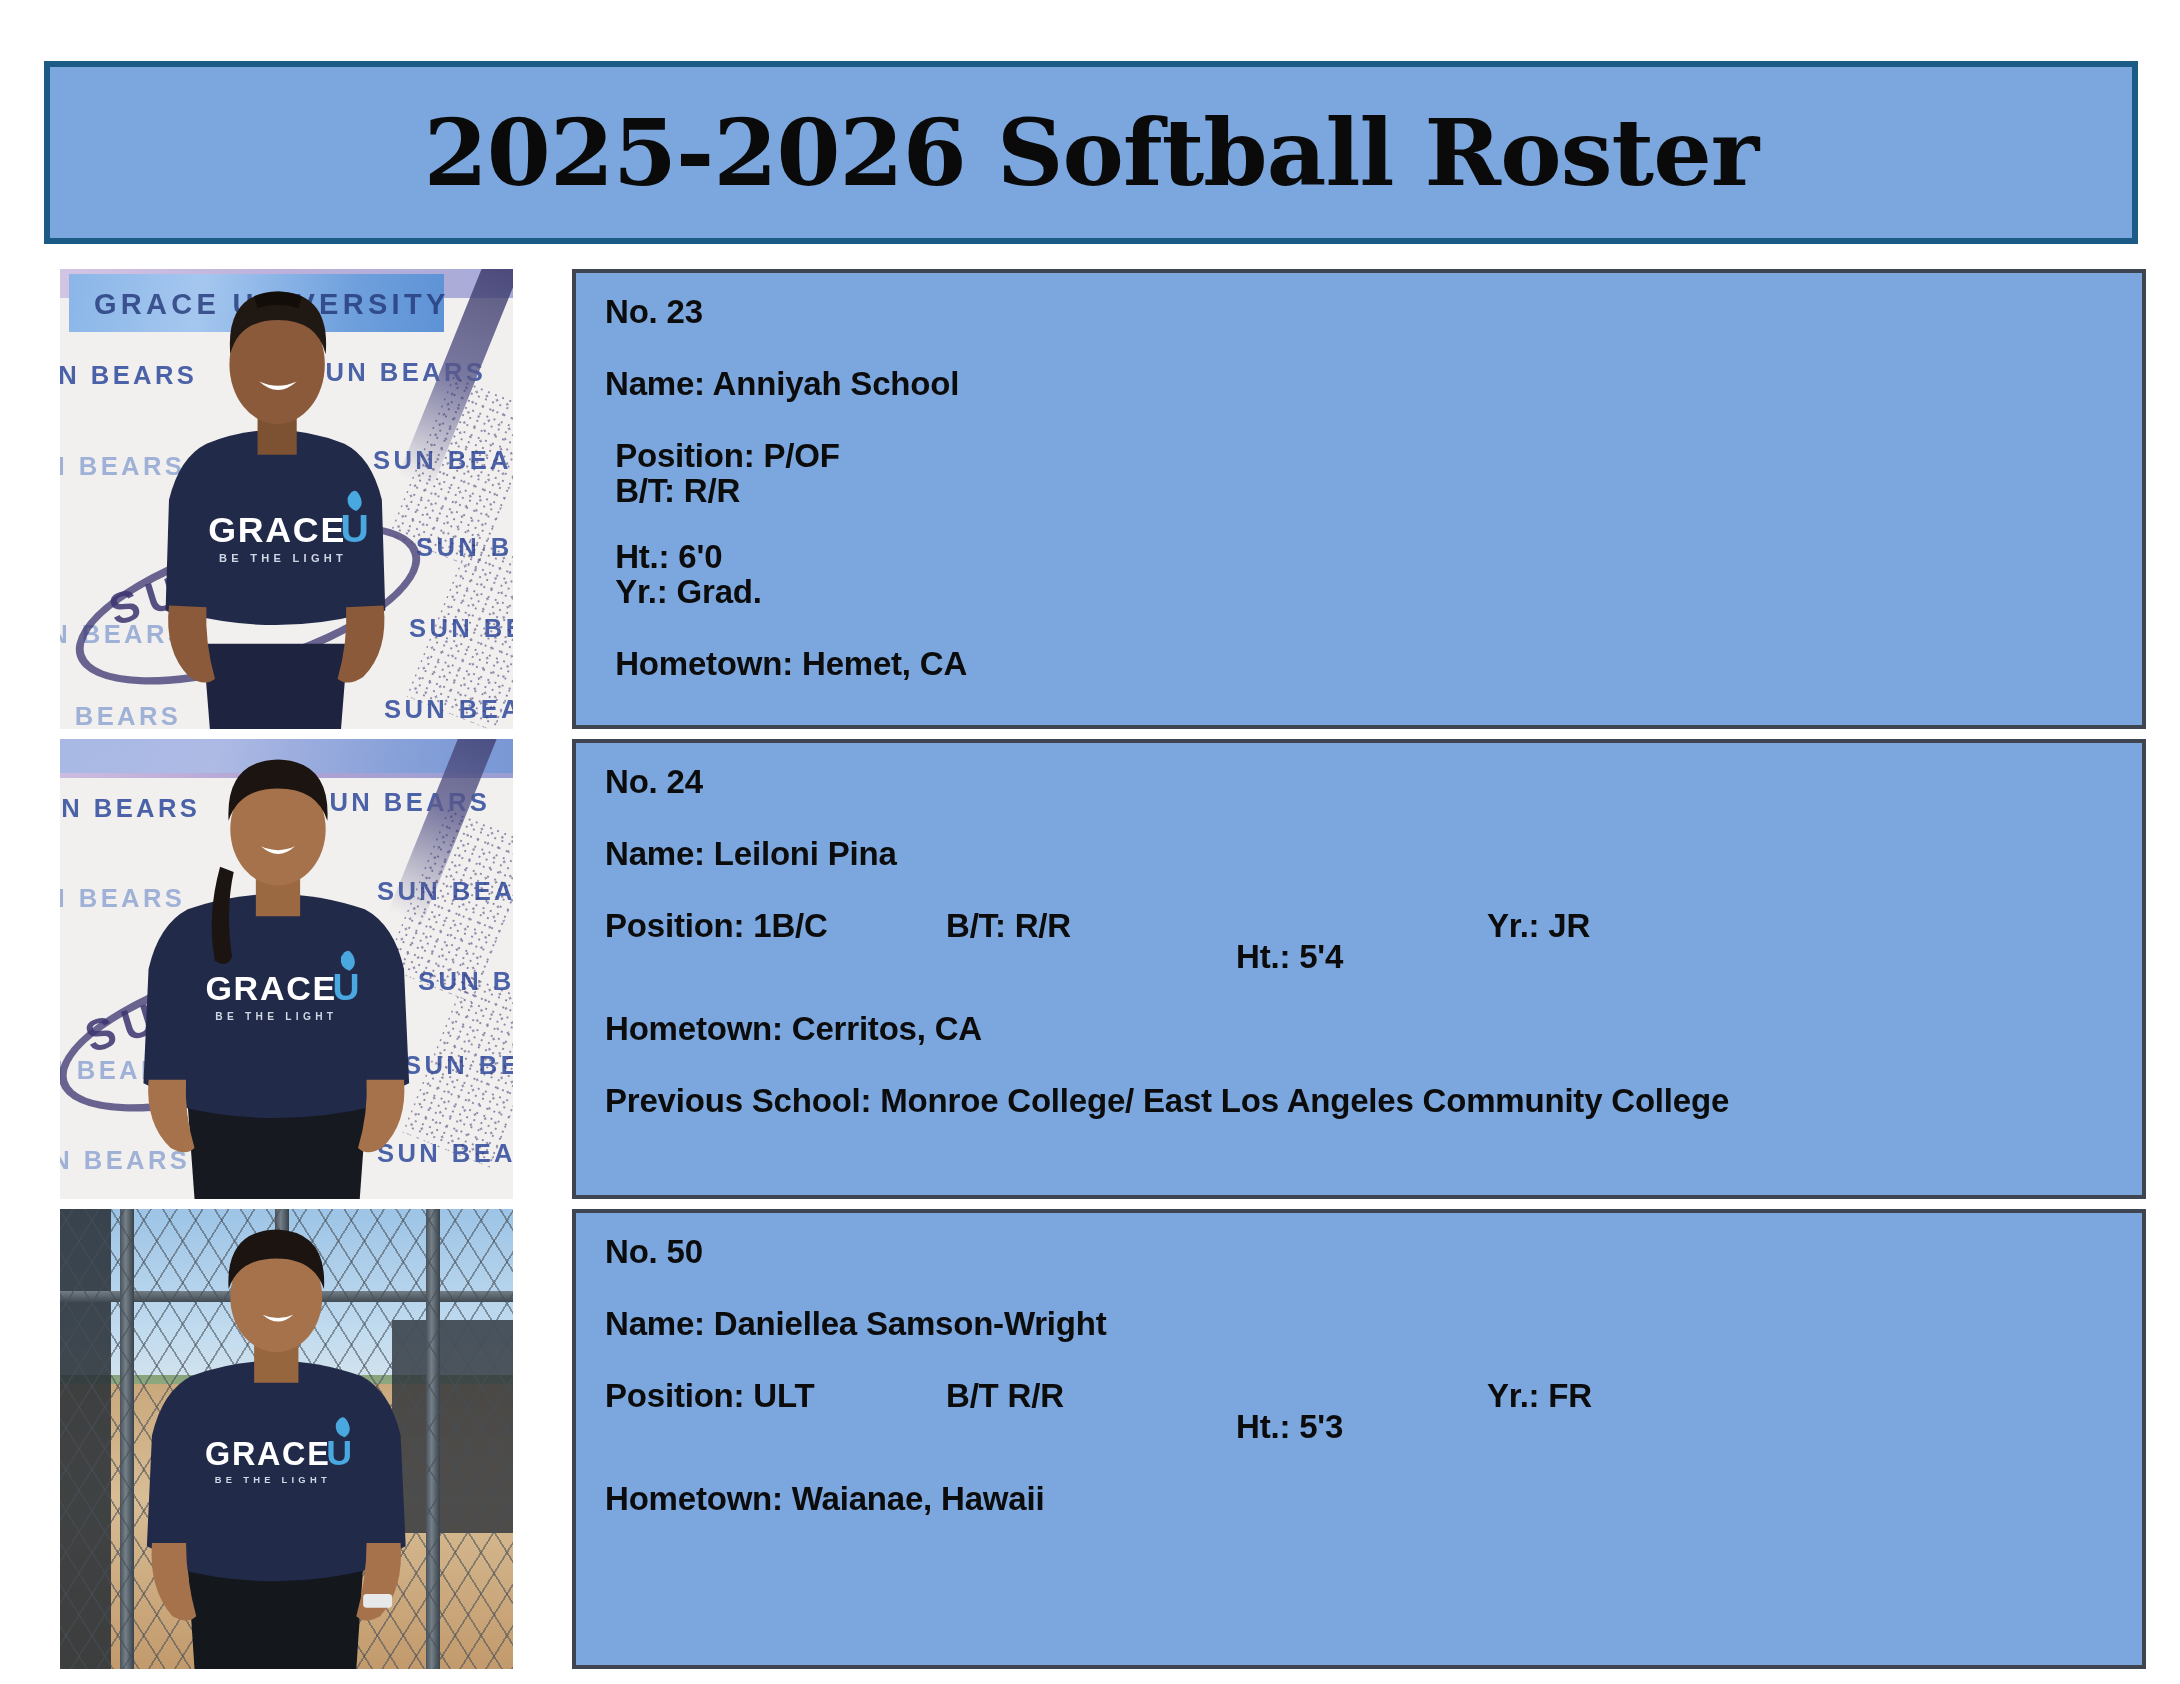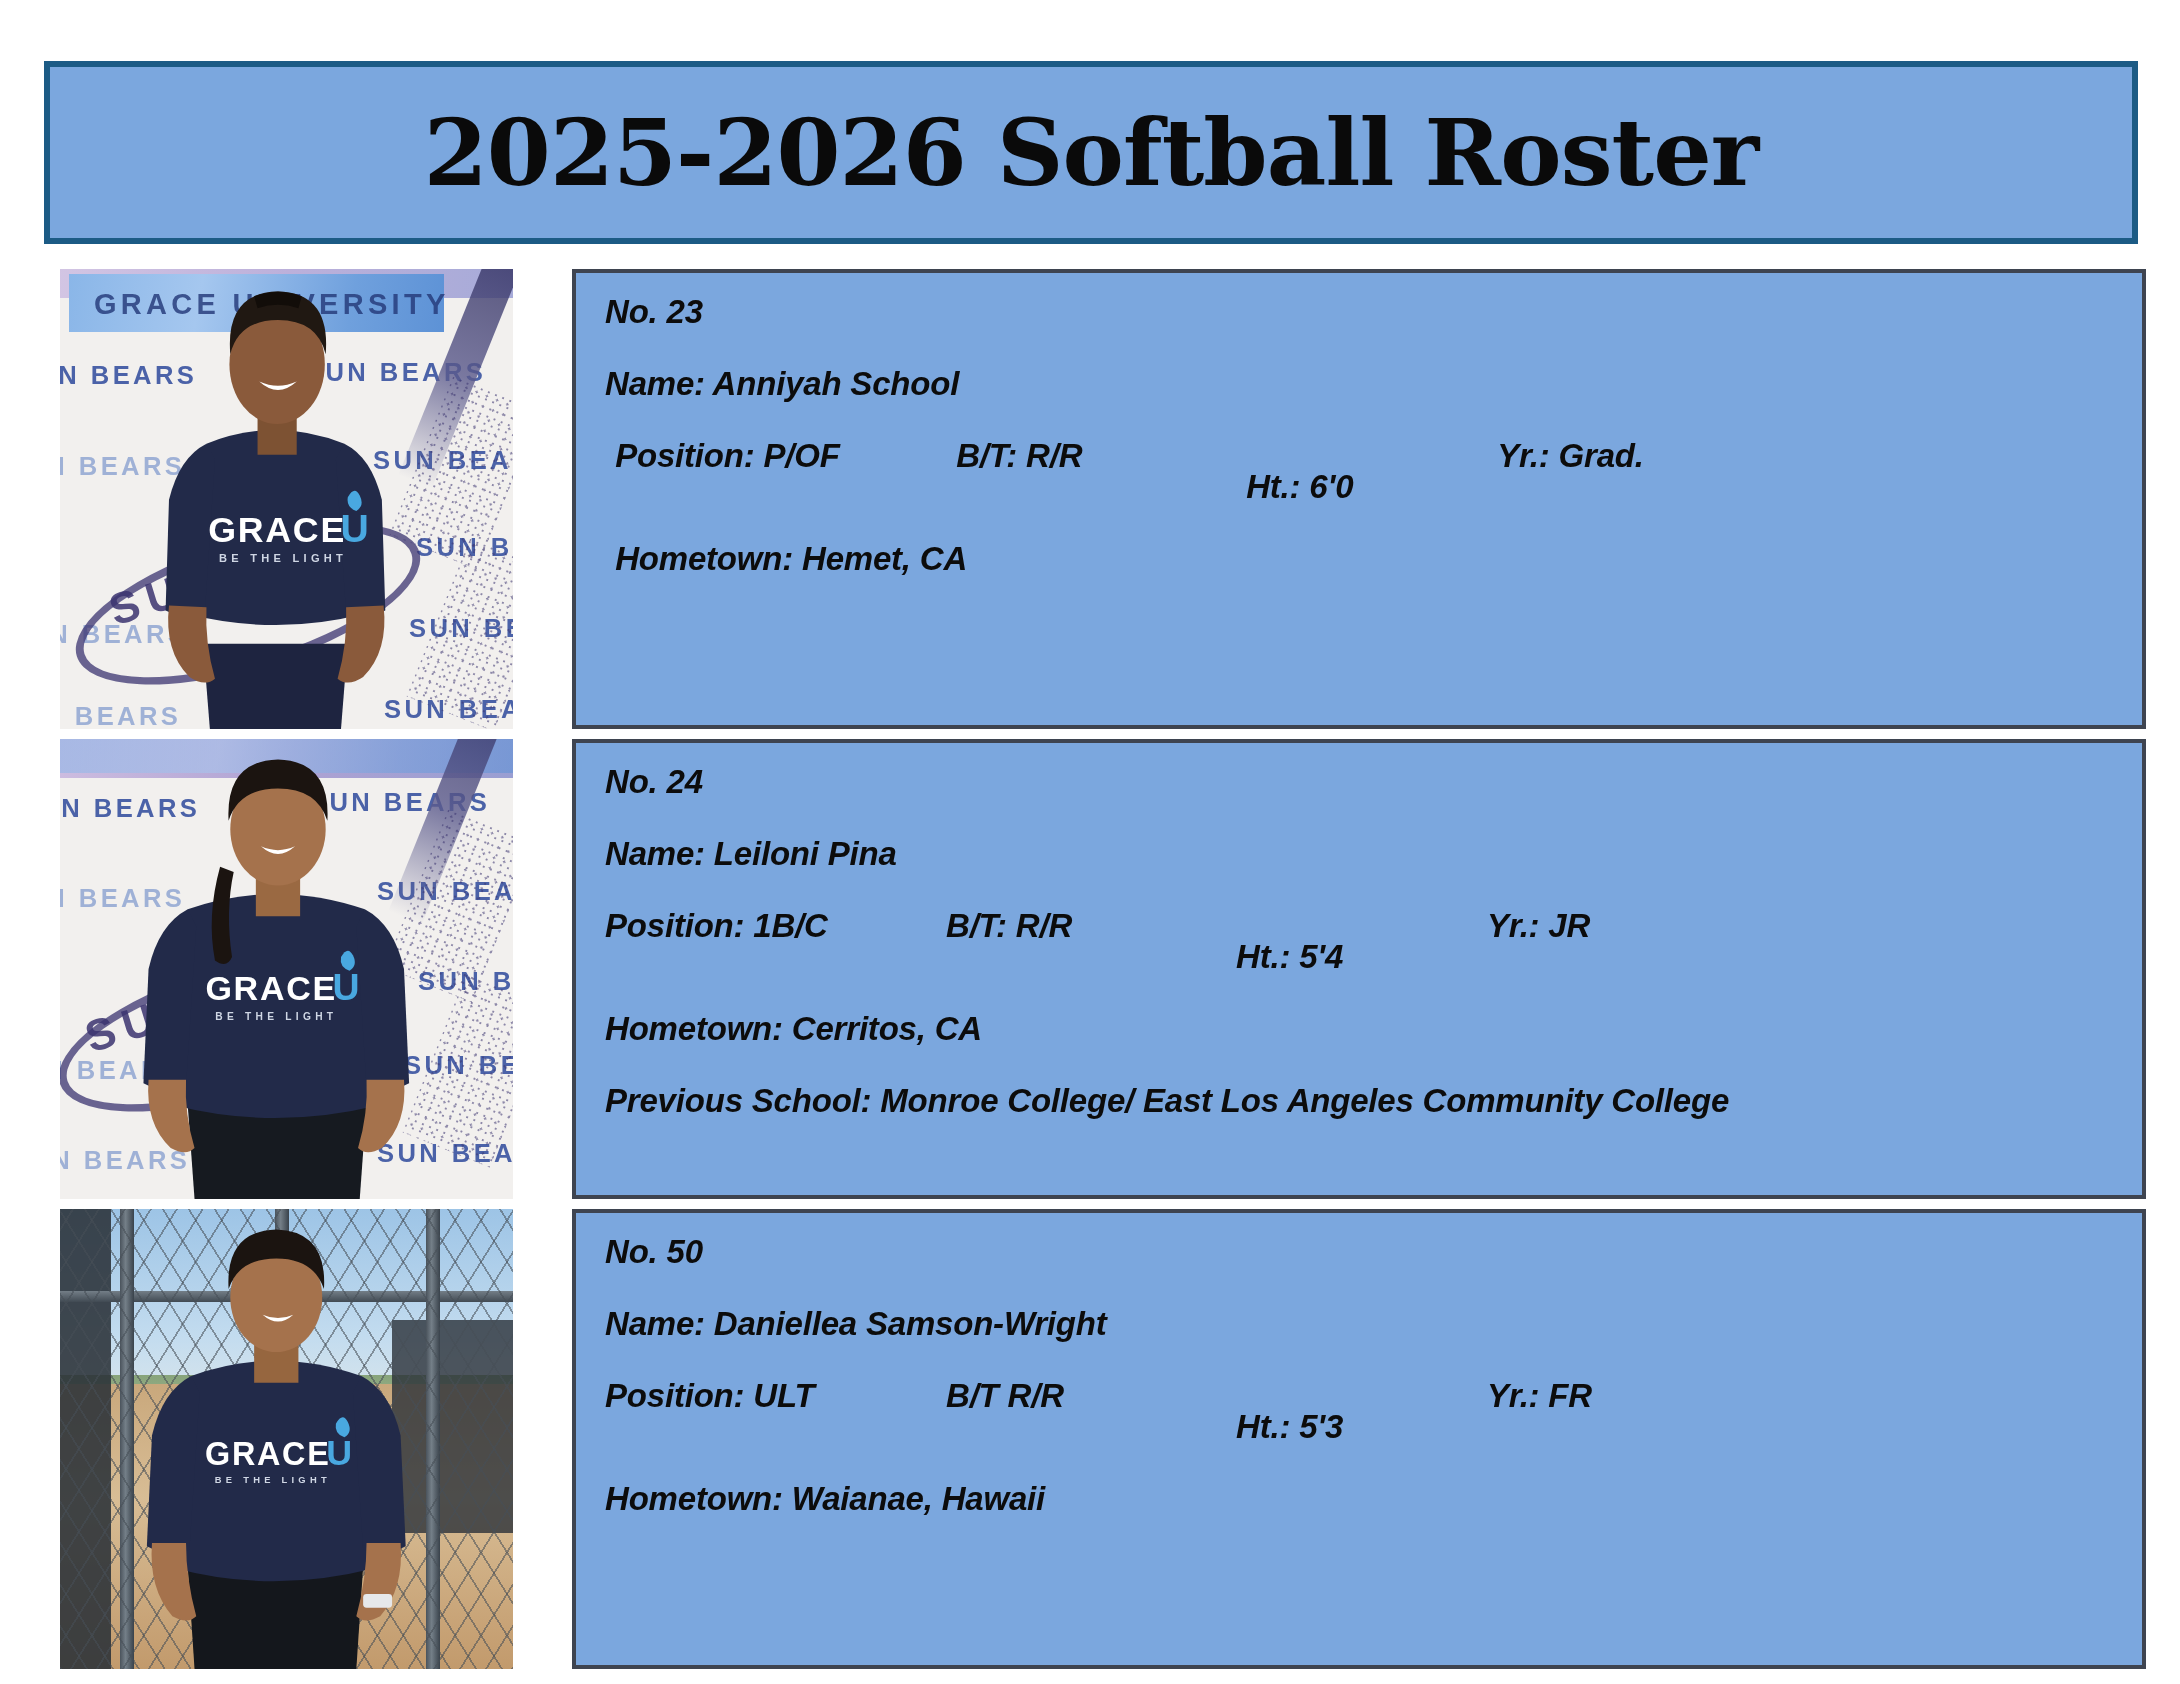--- a/index.html
+++ b/index.html
@@ -72,36 +72,35 @@
   .player-row.row3 .photo-frame { height: 460px; }
 
   .info-card {
     position: relative;
     margin-left: 59px;
     width: 1574px;
     min-height: 460px;
     background: #7BA7DE;
     border: 4.3px solid #3E4450;
     padding: 22px 29px 17px 29px;
-    font-style: italic;
   }
 
   .line {
     font-family: "Liberation Sans", sans-serif;
     font-weight: 700;
     font-size: 33px;
     color: #0c0c0c;
     line-height: 1.06;
     margin-bottom: 37px;
     white-space: nowrap;
     letter-spacing: -0.2px;
   }
   .line:last-child { margin-bottom: 0; }
 
-  .line.indent1 { padding-left: 10.2px; }
+  .line.indent1 { padding-left: 10.2px; flex-direction: column; }
   .line.indent2 { padding-left: 15.3px; }
 
   .stat-row { display: flex; }
   .stat-row .seg-pos { min-width: 341px; }
   .stat-row .seg-bt  { min-width: 290px; }
   .stat-row .seg-ht  { min-width: 251px; margin-top: 31px; }
   .stat-row .seg-yr  { min-width: 170px; }
 
   
   .backdrop {

